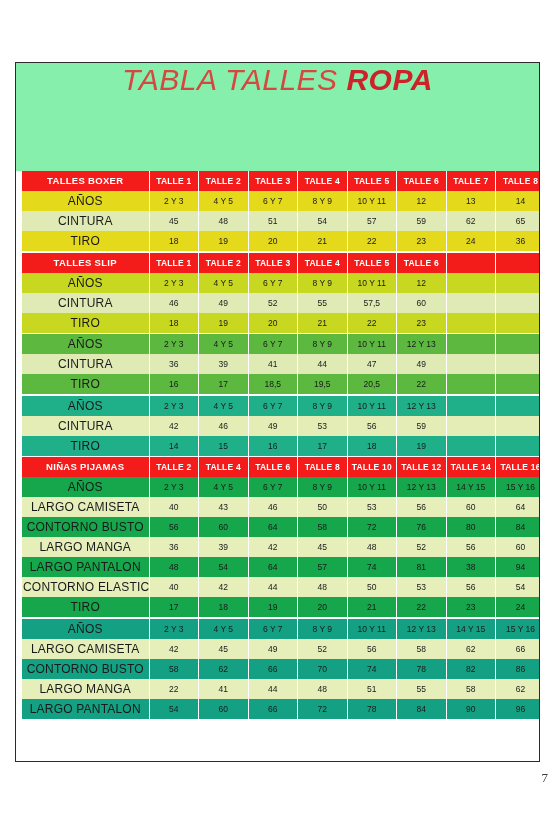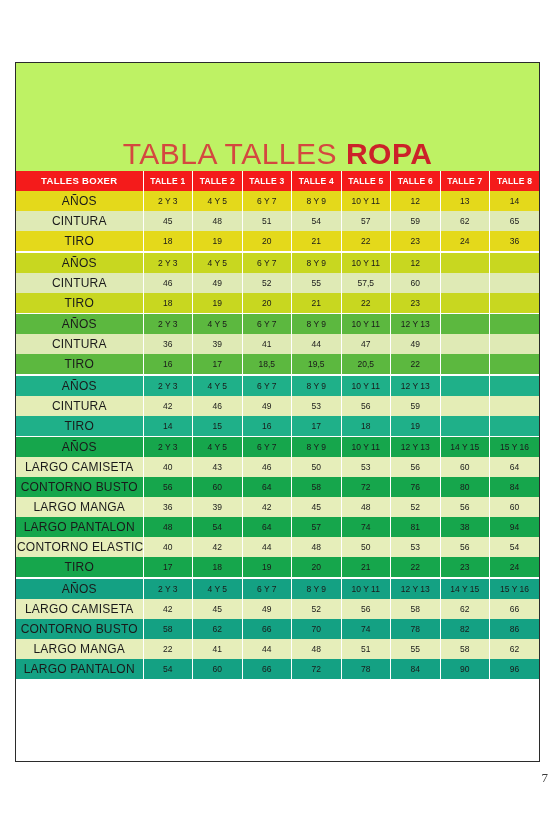--- a/index.html
+++ b/index.html
@@ -21,37 +21,39 @@
     width: 525px;
     height: 700px;
     background: #ffffff;
     border: 1px solid #2b2b2b;
     box-sizing: border-box;
     overflow: hidden;
   }
   #title-area {
     height: 108px;
     display: flex;
-    align-items: flex-end;
+    align-items: flex-start;
     justify-content: center;
-    background: #bef264;
+    background: #86efac;
+    font-style: italic;
   }
   #doc-title {
     font-size: 30px;
     letter-spacing: 0.5px;
     color: #d4483f;
     font-weight: 400;
     white-space: nowrap;
   }
   #doc-title .accent {
     font-weight: 700;
     color: #cc2229;
   }
   #tables-wrap {
     padding: 0;
+    margin-left: 6px;
   }
   table.size-table {
     border-collapse: collapse;
     table-layout: fixed;
     width: 523px;
     margin: 0;
   }
   table.size-table col.label-col { width: 127px; }
   table.size-table col.data-col  { width: 49.5px; }
 
@@ -190,20 +192,31 @@
           <col class="data-col">
           <col class="data-col">
           <col class="data-col">
           <col class="data-col">
           <col class="data-col">
           <col class="data-col">
           <col class="data-col">
           <col class="data-col">
         </colgroup>
         <tbody>
+          <tr class="header-row">
+            <td class="label-cell">TALLES SLIP</td>
+            <td>TALLE 1</td>
+            <td>TALLE 2</td>
+            <td>TALLE 3</td>
+            <td>TALLE 4</td>
+            <td>TALLE 5</td>
+            <td>TALLE 6</td>
+            <td></td>
+            <td></td>
+          </tr>
           <tr class="band-a">
             <td class="label-cell">AÑOS</td>
             <td>2 Y 3</td>
             <td>4 Y 5</td>
             <td>6 Y 7</td>
             <td>8 Y 9</td>
             <td>10 Y 11</td>
             <td>12</td>
             <td></td>
             <td></td>
@@ -337,20 +350,31 @@
           <col class="data-col">
           <col class="data-col">
           <col class="data-col">
           <col class="data-col">
           <col class="data-col">
           <col class="data-col">
           <col class="data-col">
           <col class="data-col">
         </colgroup>
         <tbody>
+          <tr class="header-row">
+            <td class="label-cell">NIÑAS PIJAMAS</td>
+            <td>TALLE 2</td>
+            <td>TALLE 4</td>
+            <td>TALLE 6</td>
+            <td>TALLE 8</td>
+            <td>TALLE 10</td>
+            <td>TALLE 12</td>
+            <td>TALLE 14</td>
+            <td>TALLE 16</td>
+          </tr>
           <tr class="band-a">
             <td class="label-cell">AÑOS</td>
             <td>2 Y 3</td>
             <td>4 Y 5</td>
             <td>6 Y 7</td>
             <td>8 Y 9</td>
             <td>10 Y 11</td>
             <td>12 Y 13</td>
             <td>14 Y 15</td>
             <td>15 Y 16</td>

